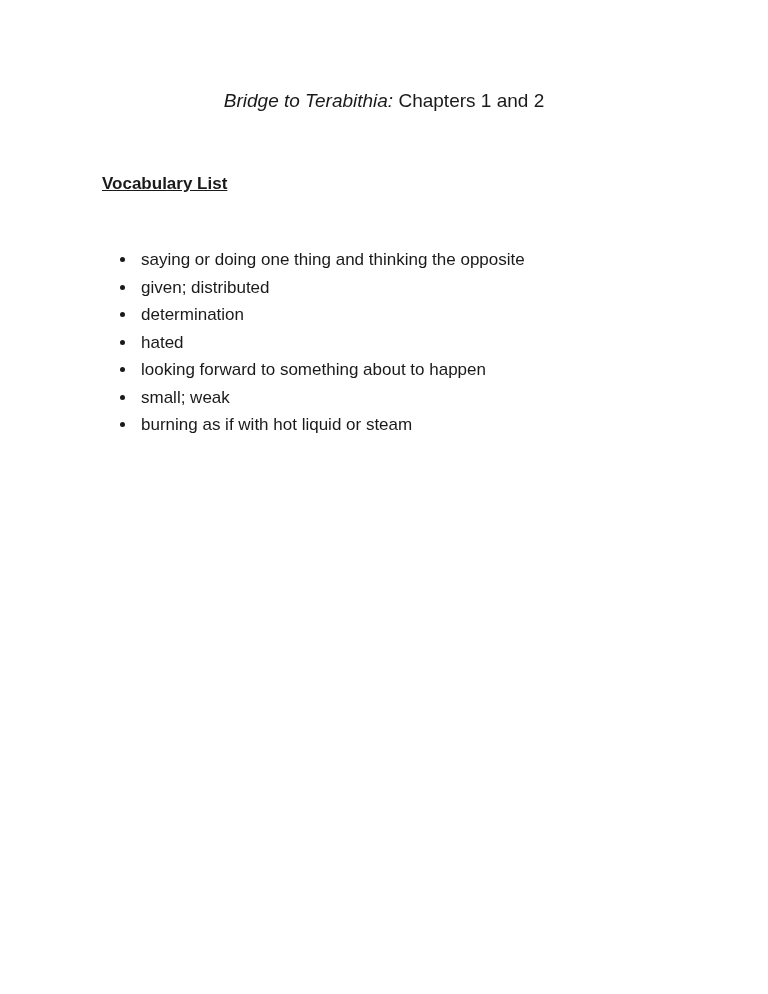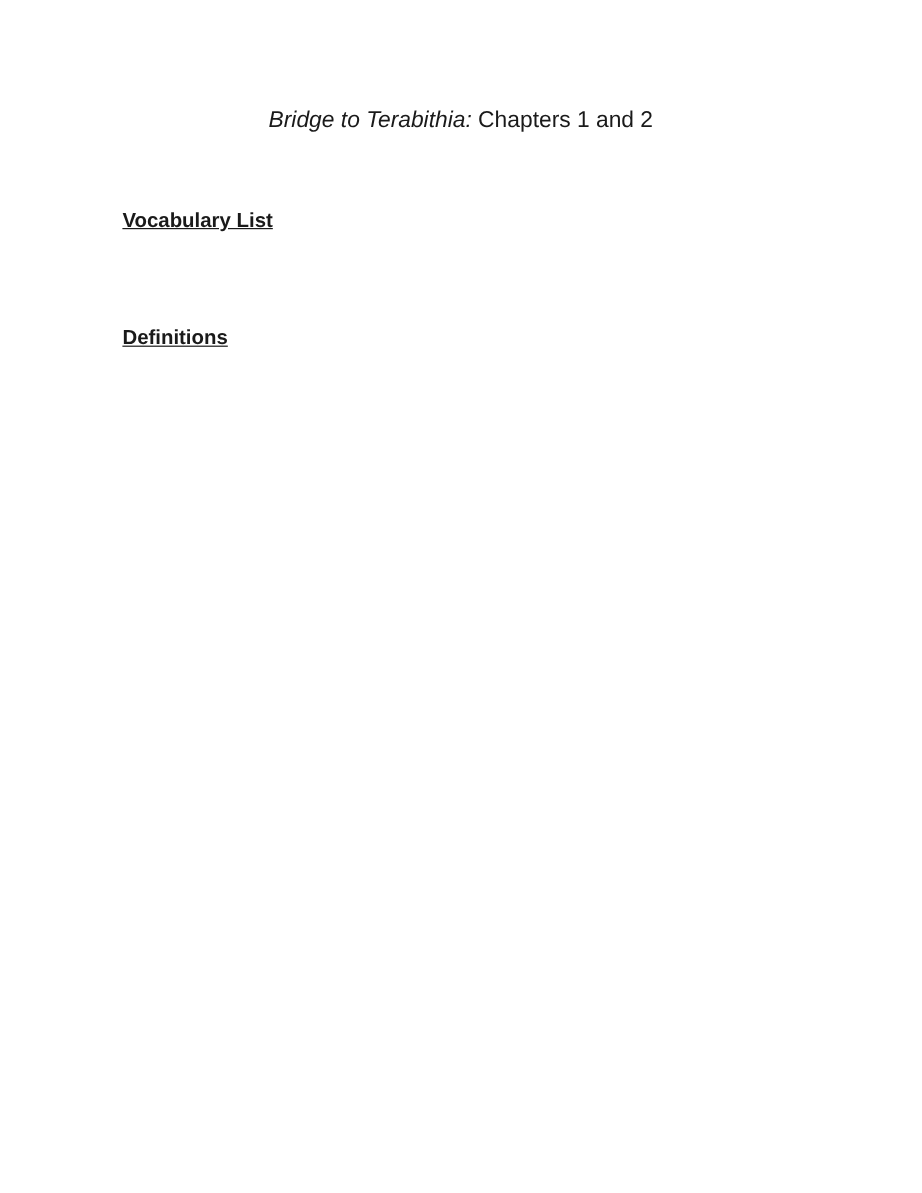--- a/index.html
+++ b/index.html
@@ -75,16 +75,24 @@
 <div class="page">
 
   <h1 class="doc-title">
     <span class="italic">Bridge to Terabithia:</span><span> Chapters 1 and 2</span>
   </h1>
 
 
   <h2 class="section-heading vocab-heading">Vocabulary List</h2>
 
 
-  <h2 class="section-heading definitions-heading">Definitions</h2>
 
+  <ul class="def-list">
+    <li>saying or doing one thing and thinking the opposite</li>
+    <li>given; distributed</li>
+    <li>determination</li>
+    <li>hated</li>
+    <li>looking forward to something about to happen</li>
+    <li>small; weak</li>
+    <li>burning as if with hot liquid or steam</li>
+  </ul>
 
 </div>
 
 </body></html>

